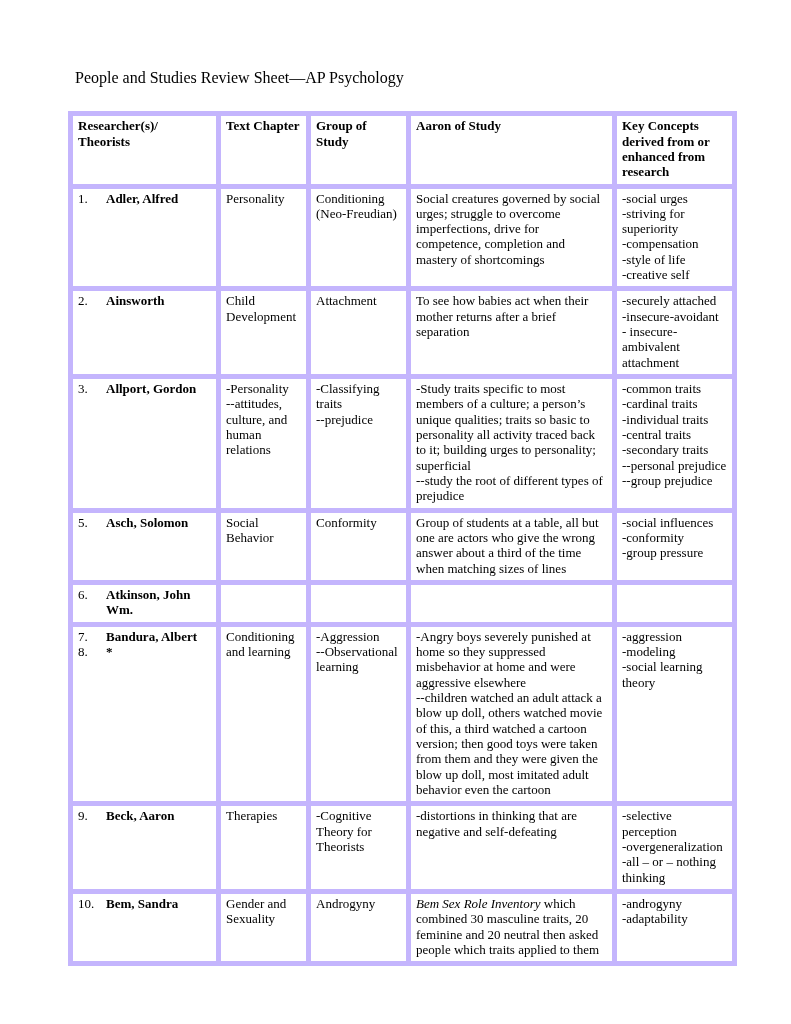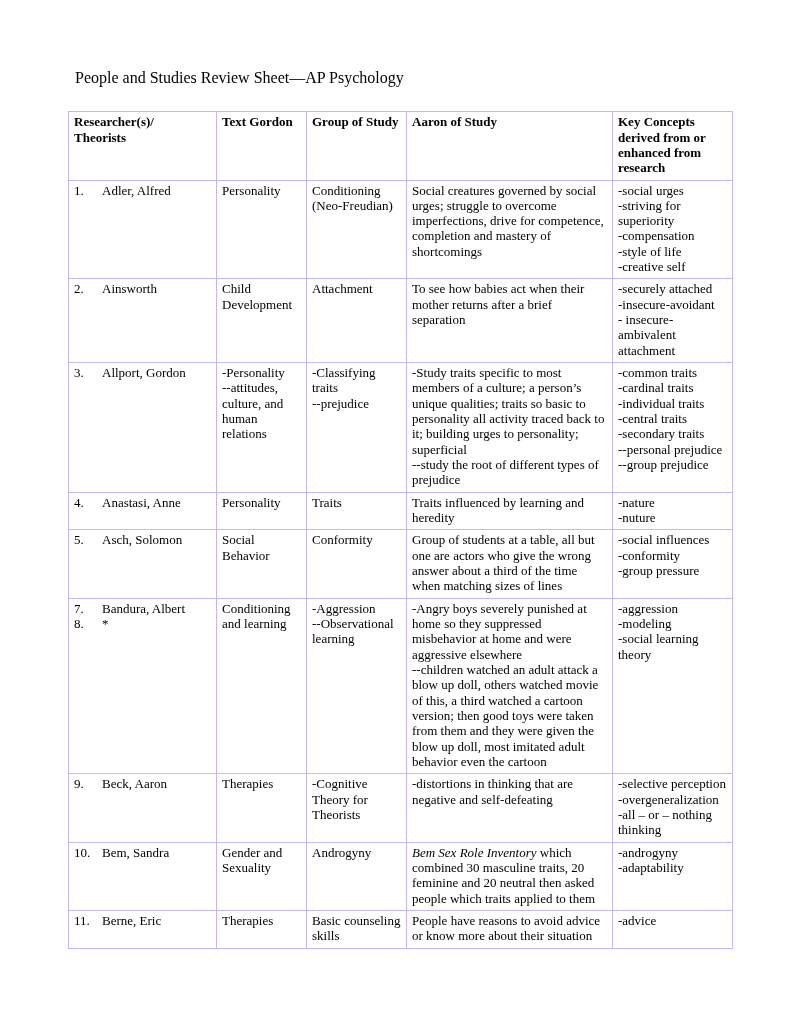--- a/index.html
+++ b/index.html
@@ -24,21 +24,21 @@
     line-height: 1.2;
   }
   table.review-table {
     border-collapse: collapse;
     table-layout: fixed;
     width: 664px;
     margin-top: 24px;
   }
   .review-table th,
   .review-table td {
-    border: 1px solid #c4b5fd;
+    border: 5px solid #c4b5fd;
     vertical-align: top;
     text-align: left;
     font-size: 13px;
     line-height: 1.18;
     padding: 2px 5px 4px 5px;
     white-space: pre-line;
     word-wrap: break-word;
   }
   .review-table th {
     font-weight: bold;
@@ -50,41 +50,42 @@
   col.c-concepts   { width: 120px; }
   .num {
     display: inline-block;
     width: 28px;
     vertical-align: top;
   }
   .name {
     display: inline-block;
     width: calc(100% - 28px);
     vertical-align: top;
+    font-weight: bold;
   }
 </style>
 </head>
 <body>
 
 <div class="page">
   <h1 class="doc-title">People and Studies Review Sheet—AP Psychology</h1>
 
   <table class="review-table">
     <colgroup>
       <col class="c-researcher">
       <col class="c-chapter">
       <col class="c-area">
       <col class="c-basics">
       <col class="c-concepts">
     </colgroup>
     <thead>
       <tr>
         <th>Researcher(s)/
 Theorists</th>
-        <th>Text Gordon</th>
+        <th>Text Chapter</th>
         <th>Group of Study</th>
         <th>Aaron of Study</th>
         <th>Key Concepts derived from or enhanced from research</th>
       </tr>
     </thead>
     <tbody>
         <tr>
           <td><span class="num">1.</span><span class="name">Adler, Alfred</span></td>
           <td>Personality</td>
           <td>Conditioning (Neo-Freudian)</td>
@@ -114,35 +115,34 @@
 --study the root of different types of prejudice</td>
           <td>-common traits
 -cardinal traits
 -individual traits
 -central traits
 -secondary traits
 --personal prejudice
 --group prejudice</td>
         </tr>
         <tr>
-          <td><span class="num">4.</span><span class="name">Anastasi, Anne</span></td>
-          <td>Personality</td>
-          <td>Traits</td>
-          <td>Traits influenced by learning and heredity</td>
-          <td>-nature
--nuture</td>
-        </tr>
-        <tr>
           <td><span class="num">5.</span><span class="name">Asch, Solomon</span></td>
           <td>Social Behavior</td>
           <td>Conformity</td>
           <td>Group of students at a table, all but one are actors who give the wrong answer about a third of the time when matching sizes of lines</td>
           <td>-social influences
 -conformity
 -group pressure</td>
+        </tr>
+        <tr>
+          <td><span class="num">6.</span><span class="name">Atkinson, John Wm.</span></td>
+          <td></td>
+          <td></td>
+          <td></td>
+          <td></td>
         </tr>
         <tr>
           <td><span class="num">7.
 8.</span><span class="name">Bandura, Albert
 *</span></td>
           <td>Conditioning and learning</td>
           <td>-Aggression
 --Observational learning</td>
           <td>-Angry boys severely punished at home so they suppressed misbehavior at home and were aggressive elsewhere
 --children watched an adult attack a blow up doll, others watched movie of this, a third watched a cartoon version; then good toys were taken from them and they were given the blow up doll, most imitated adult behavior even the cartoon</td>
@@ -160,22 +160,15 @@
 -all – or – nothing thinking</td>
         </tr>
         <tr>
           <td><span class="num">10.</span><span class="name">Bem, Sandra</span></td>
           <td>Gender and Sexuality</td>
           <td>Androgyny</td>
           <td><i>Bem Sex Role Inventory</i><span> which combined 30 masculine traits, 20 feminine and 20 neutral then asked people which traits applied to them</span></td>
           <td>-androgyny
 -adaptability</td>
         </tr>
-        <tr>
-          <td><span class="num">11.</span><span class="name">Berne, Eric</span></td>
-          <td>Therapies</td>
-          <td>Basic counseling skills</td>
-          <td>People have reasons to avoid advice or know more about their situation</td>
-          <td>-advice</td>
-        </tr>
       </tbody>
   </table>
 </div>
 
 </body></html>

